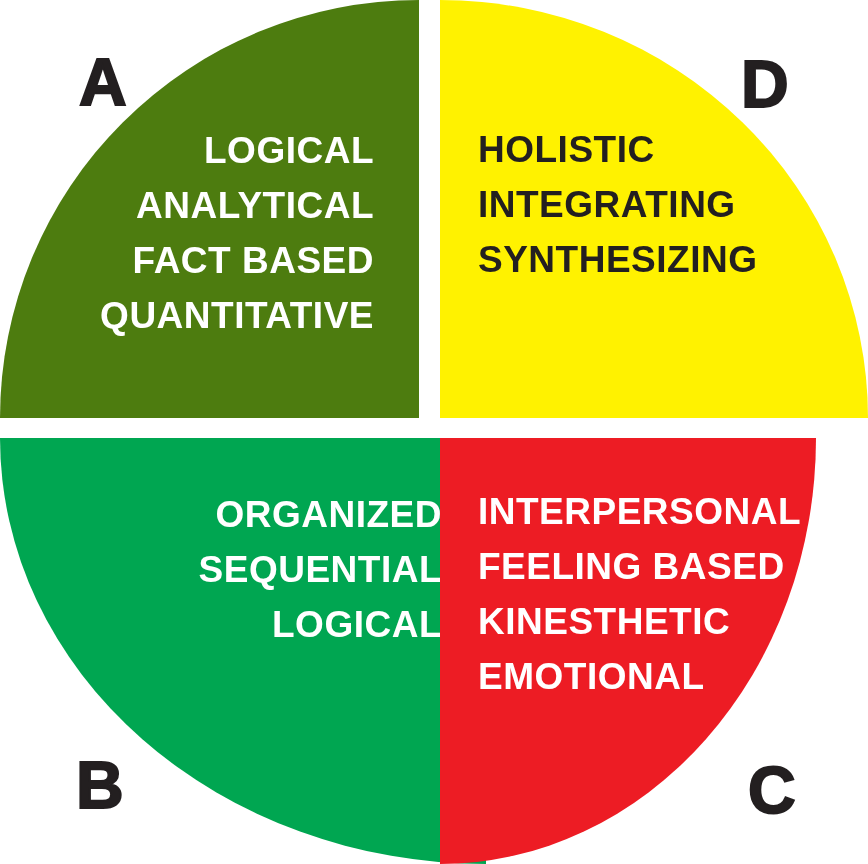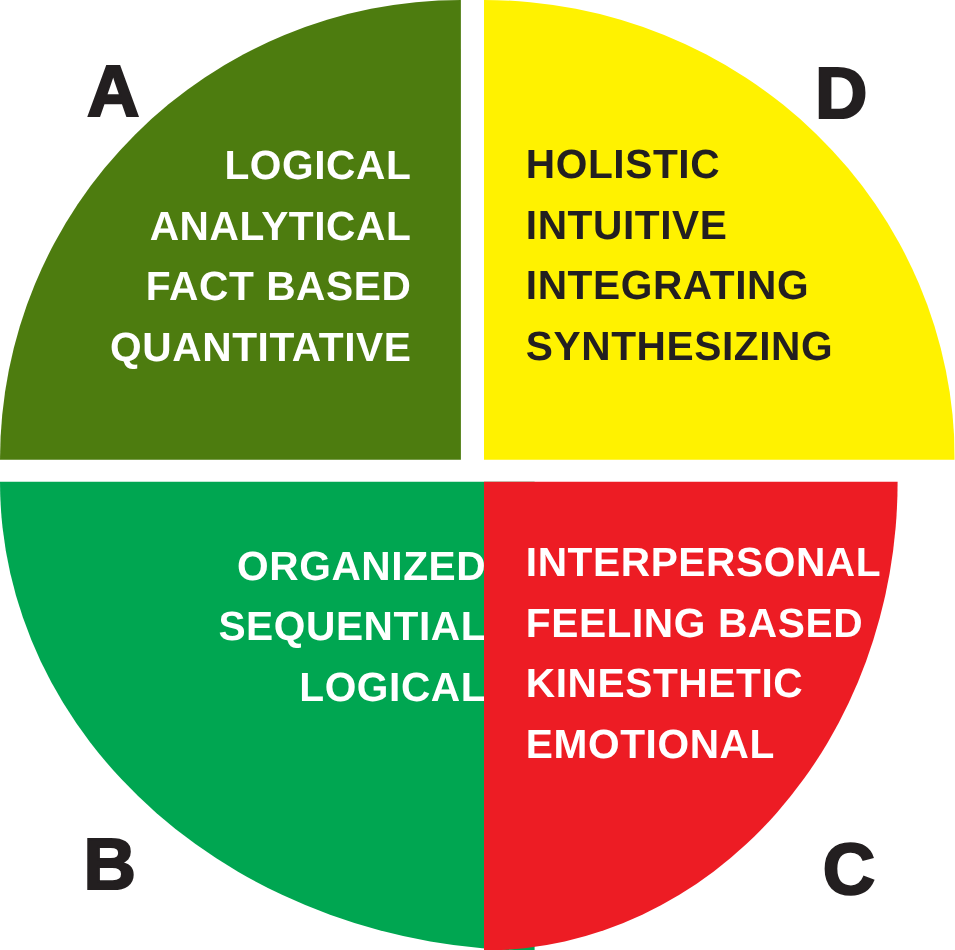--- a/index.html
+++ b/index.html
@@ -73,21 +73,20 @@
       <div>LOGICAL</div>
       <div>ANALYTICAL</div>
       <div>FACT BASED</div>
       <div>QUANTITATIVE</div>
     </div>
   </div>
 
   <div class="quadrant quad-d" style="background-color: rgb(255, 242, 0);">
     <div class="words" style="color: rgb(35, 31, 32);">
       <div>HOLISTIC</div>
-      <div>INTUITIVE</div>
       <div>INTEGRATING</div>
       <div>SYNTHESIZING</div>
     </div>
   </div>
 
   <div class="quadrant quad-b" style="background-color: rgb(0, 166, 81);">
     <div class="words" style="color: rgb(255, 255, 255);">
       <div>ORGANIZED</div>
       <div>SEQUENTIAL</div>
       <div>LOGICAL</div>

